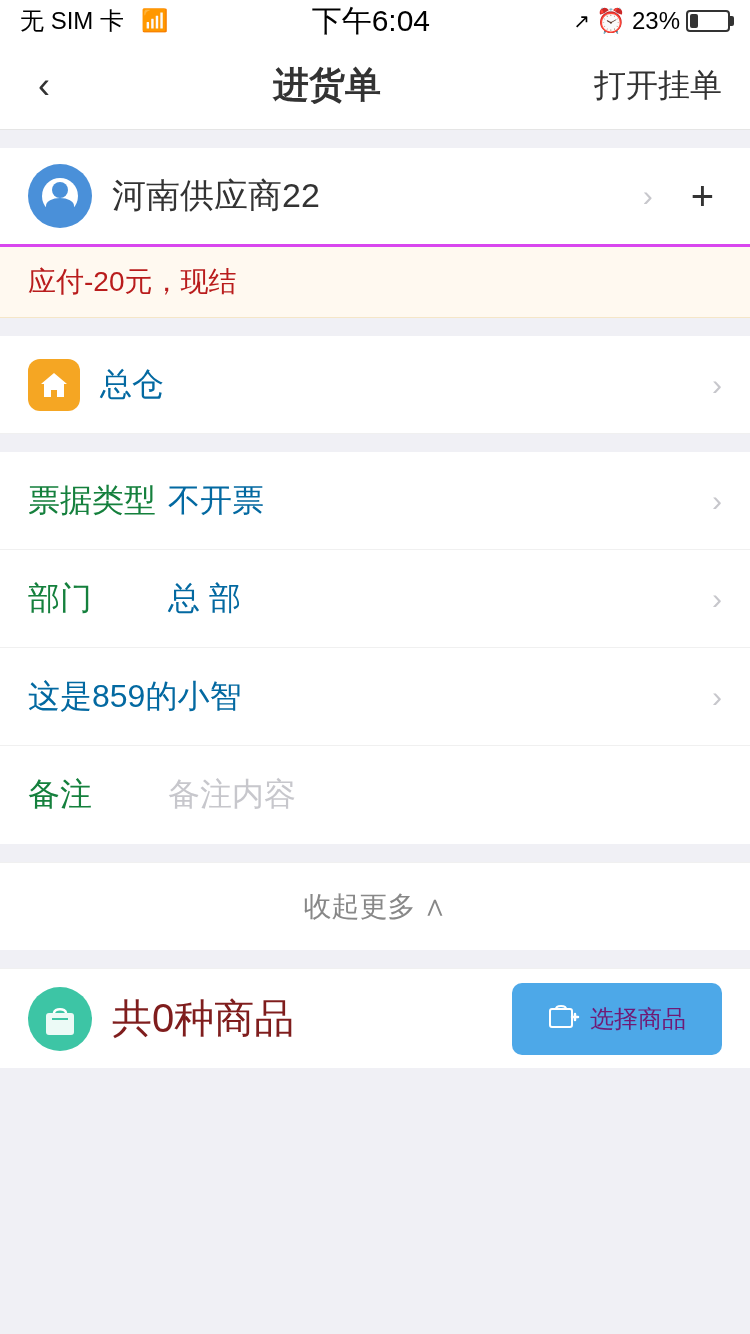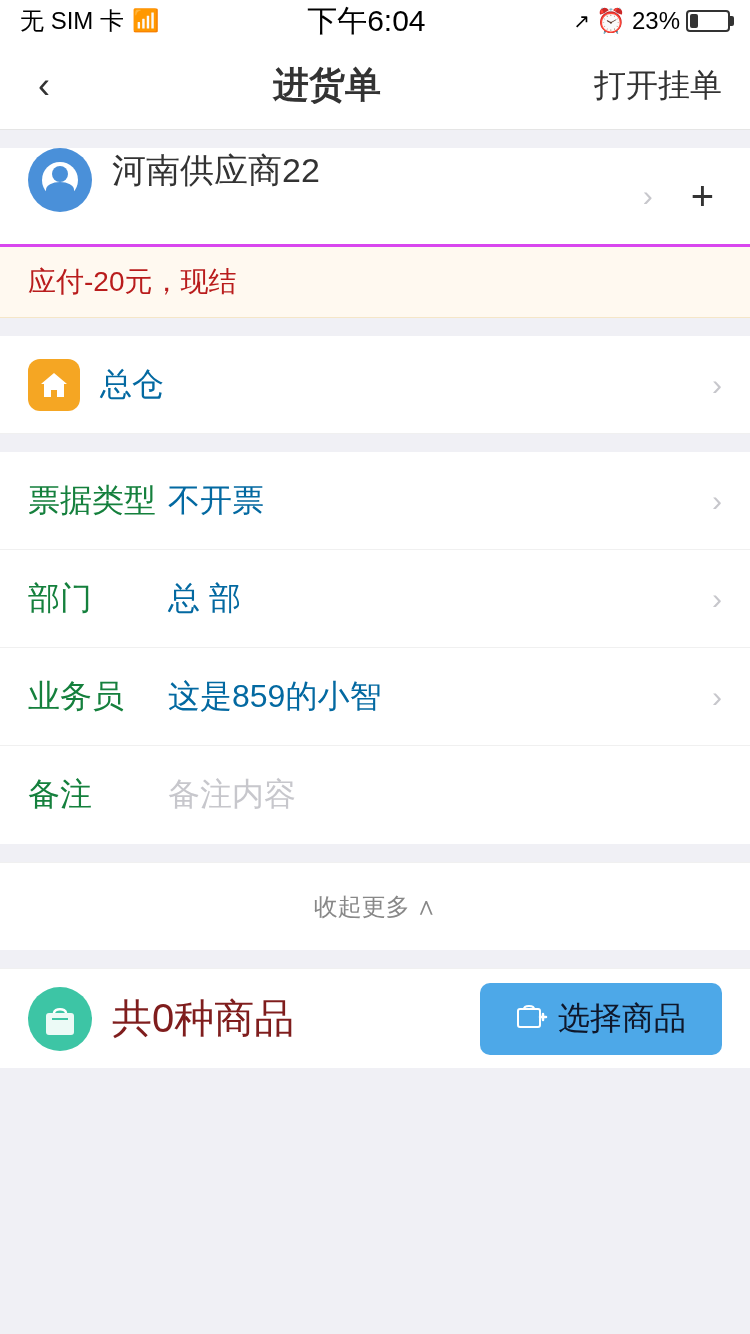--- a/index.html
+++ b/index.html
@@ -18,21 +18,21 @@
       width: 100%;
       height: 42px;
       background: #fff;
       display: flex;
       align-items: center;
       justify-content: space-between;
       padding: 0 20px;
       font-size: 24px;
       color: #000;
     }
-    .status-left { display: flex; align-items: center; gap: 8px; }
+    .status-left { display: flex; align-items: center; gap: 17px; }
     .status-center { font-size: 30px; font-weight: 500; text-align: center; }
     .status-right { display: flex; align-items: center; gap: 6px; font-size: 24px; }
     .battery-icon {
       width: 44px; height: 22px;
       border: 2px solid #333;
       border-radius: 4px;
       position: relative;
       display: flex;
       align-items: center;
       padding: 2px;
@@ -91,20 +91,21 @@
 
     
     .card {
       background: #fff;
       margin-bottom: 0;
     }
 
     
     .supplier-row {
       display: flex;
+      align-items: center;
       padding: 0 28px;
       height: 96px;
       background: #fff;
       border-bottom: none;
     }
     .supplier-avatar {
       width: 64px;
       height: 64px;
       border-radius: 50%;
       background: #4a90d9;
@@ -241,21 +242,21 @@
       background: #fff;
       display: flex;
       align-items: center;
       justify-content: center;
       height: 88px;
       margin-top: 18px;
       border-top: 1px solid #f0f0f0;
       cursor: pointer;
     }
     .collapse-text {
-      font-size: 24px;
+      font-size: 28px;
       color: #888;
     }
 
     
     .bottom-bar {
       background: #fff;
       margin-top: 18px;
       display: flex;
       align-items: center;
       padding: 0 28px;
@@ -273,22 +274,22 @@
       margin-right: 20px;
       flex-shrink: 0;
     }
     .product-count {
       flex: 1;
       font-size: 40px;
       color: #7f1d1d;
     }
     .select-btn {
       background: #4da8e8;
-      color: #0f172a;
-      font-size: 32px;
+      color: #701a75;
+      font-size: 24px;
       padding: 0 36px;
       height: 72px;
       border-radius: 10px;
       border: none;
       display: flex;
       align-items: center;
       gap: 10px;
       cursor: pointer;
     }
 
@@ -364,21 +365,20 @@
     <span class="form-chevron">›</span>
   </div>
 
   <div class="form-row">
     <span class="form-label">部门</span>
     <span class="form-value">总 部</span>
     <span class="form-chevron">›</span>
   </div>
 
   <div class="form-row">
-    <span class="form-label">业务员</span>
     <span class="form-value">这是859的小智</span>
     <span class="form-chevron">›</span>
   </div>
 
   <div class="form-row">
     <span class="form-label">备注</span>
     <span class="form-value placeholder">备注内容</span>
   </div>
 
 </div>

